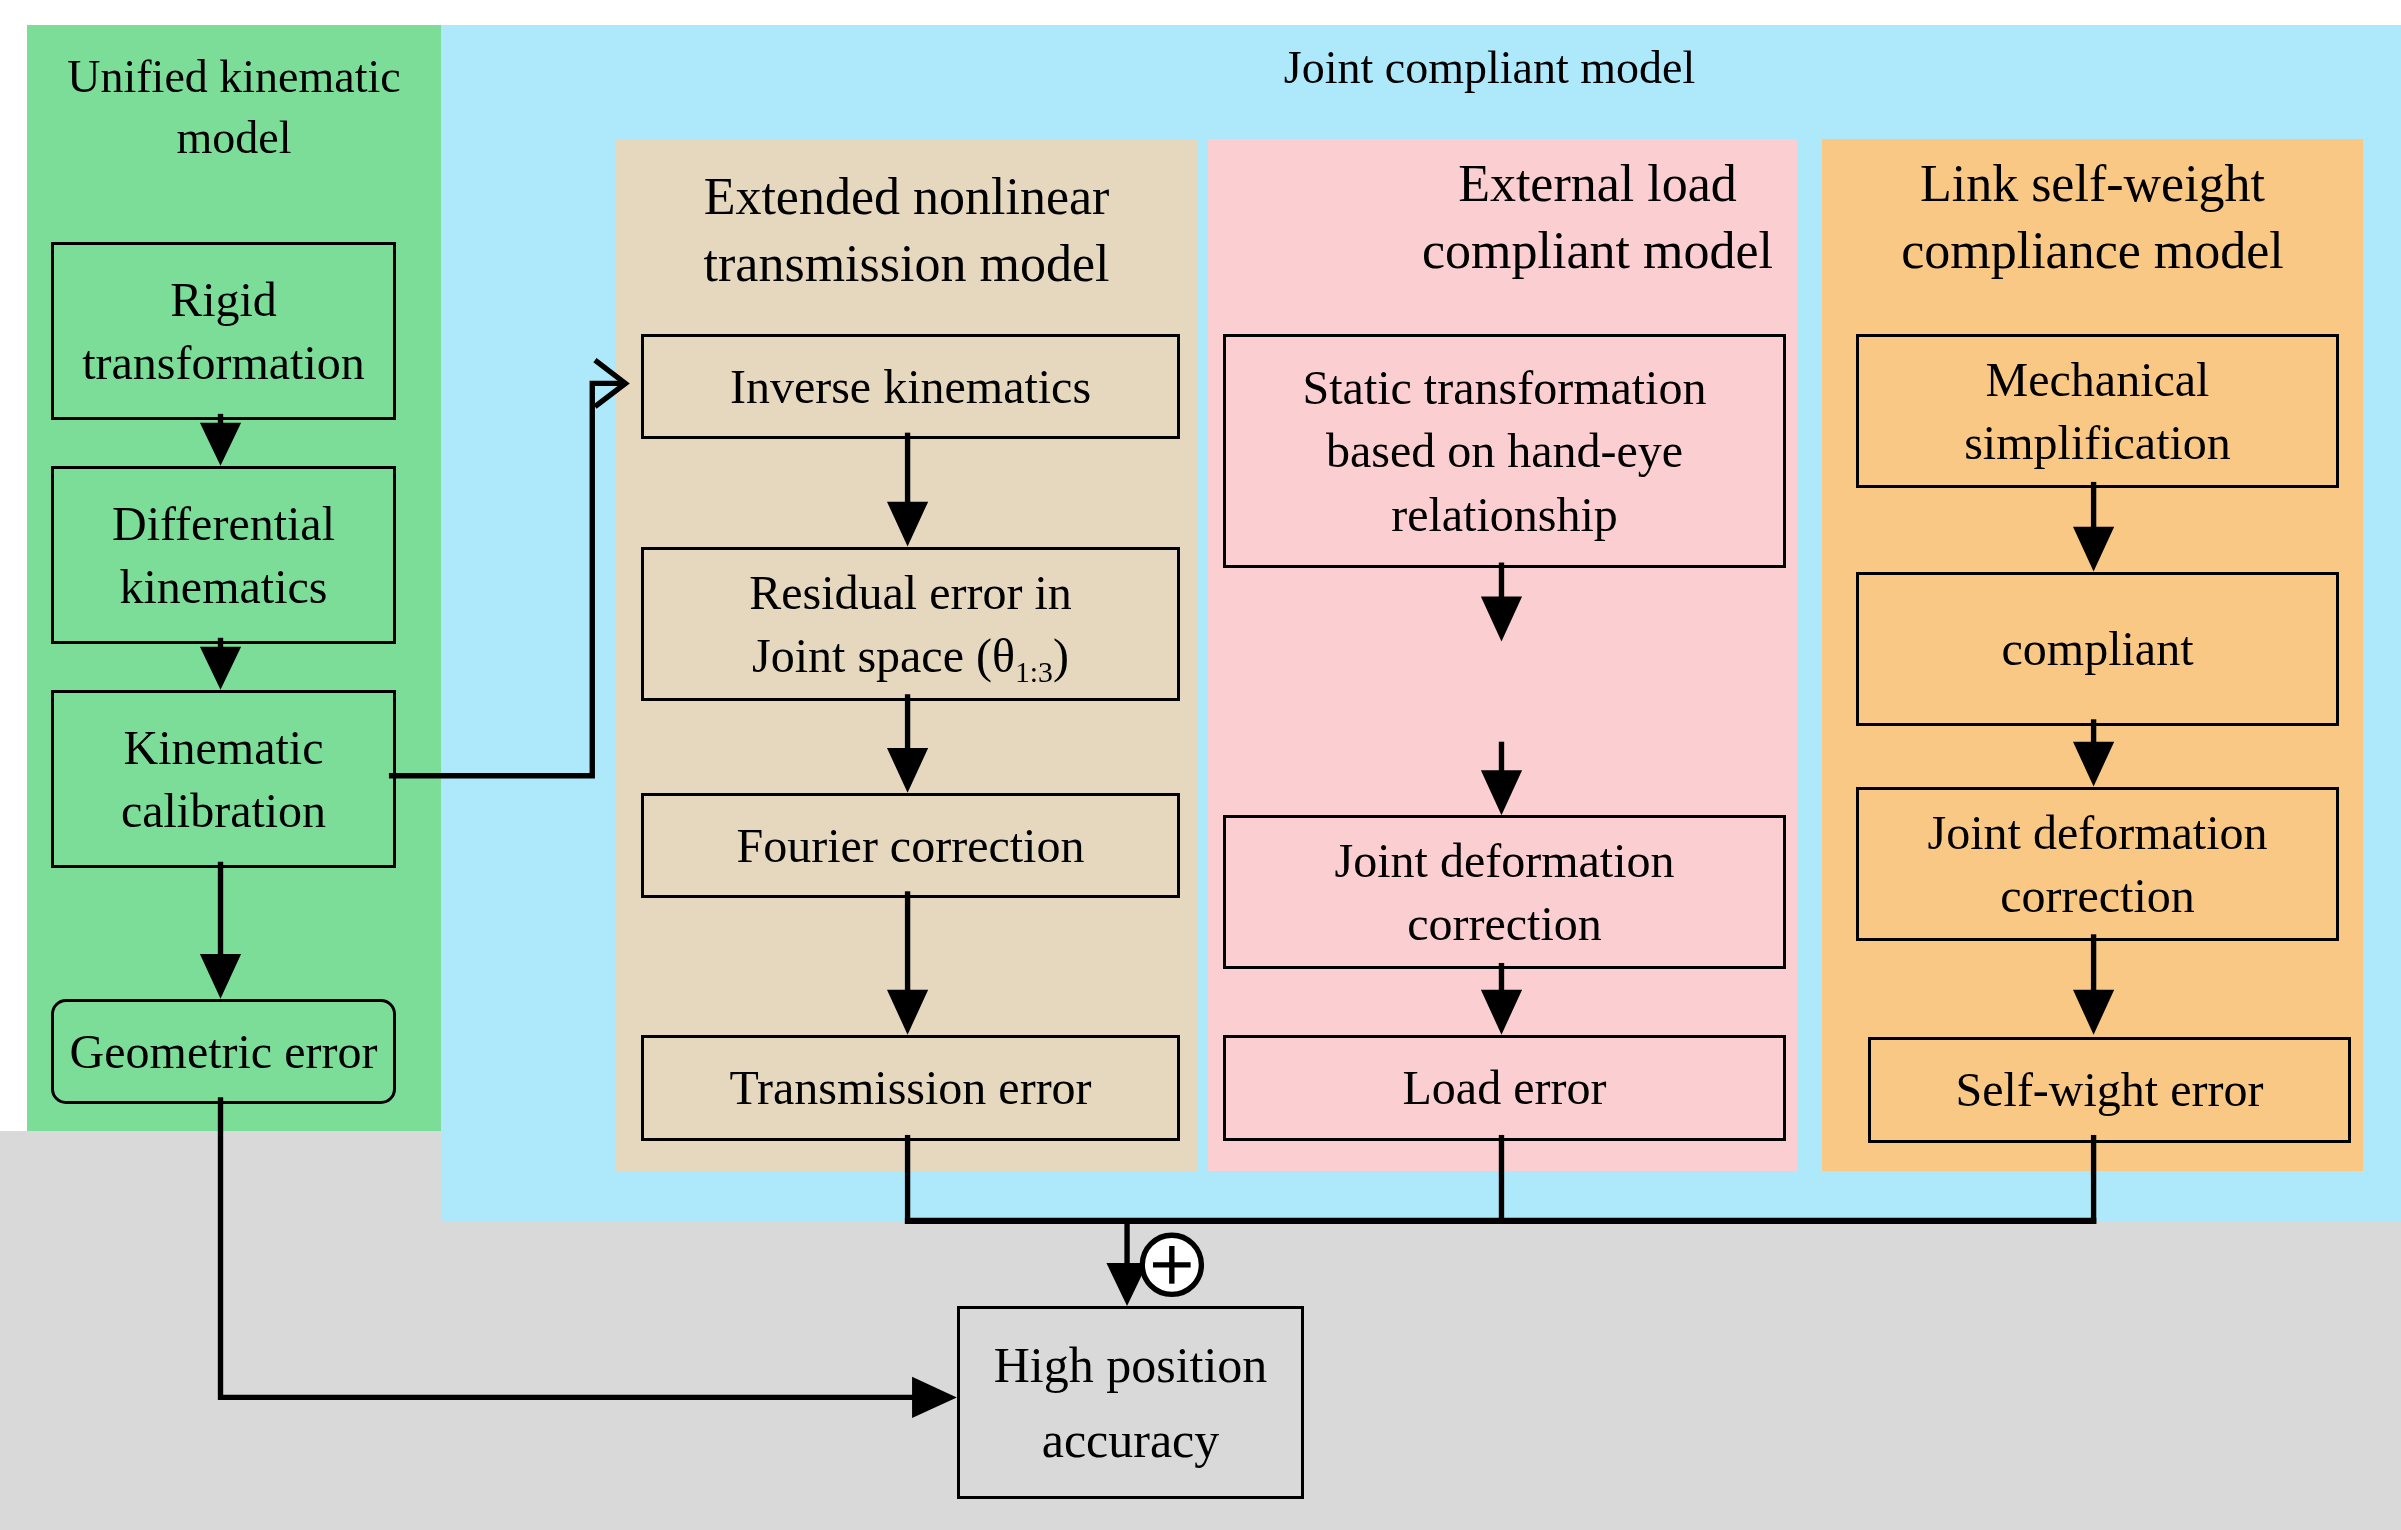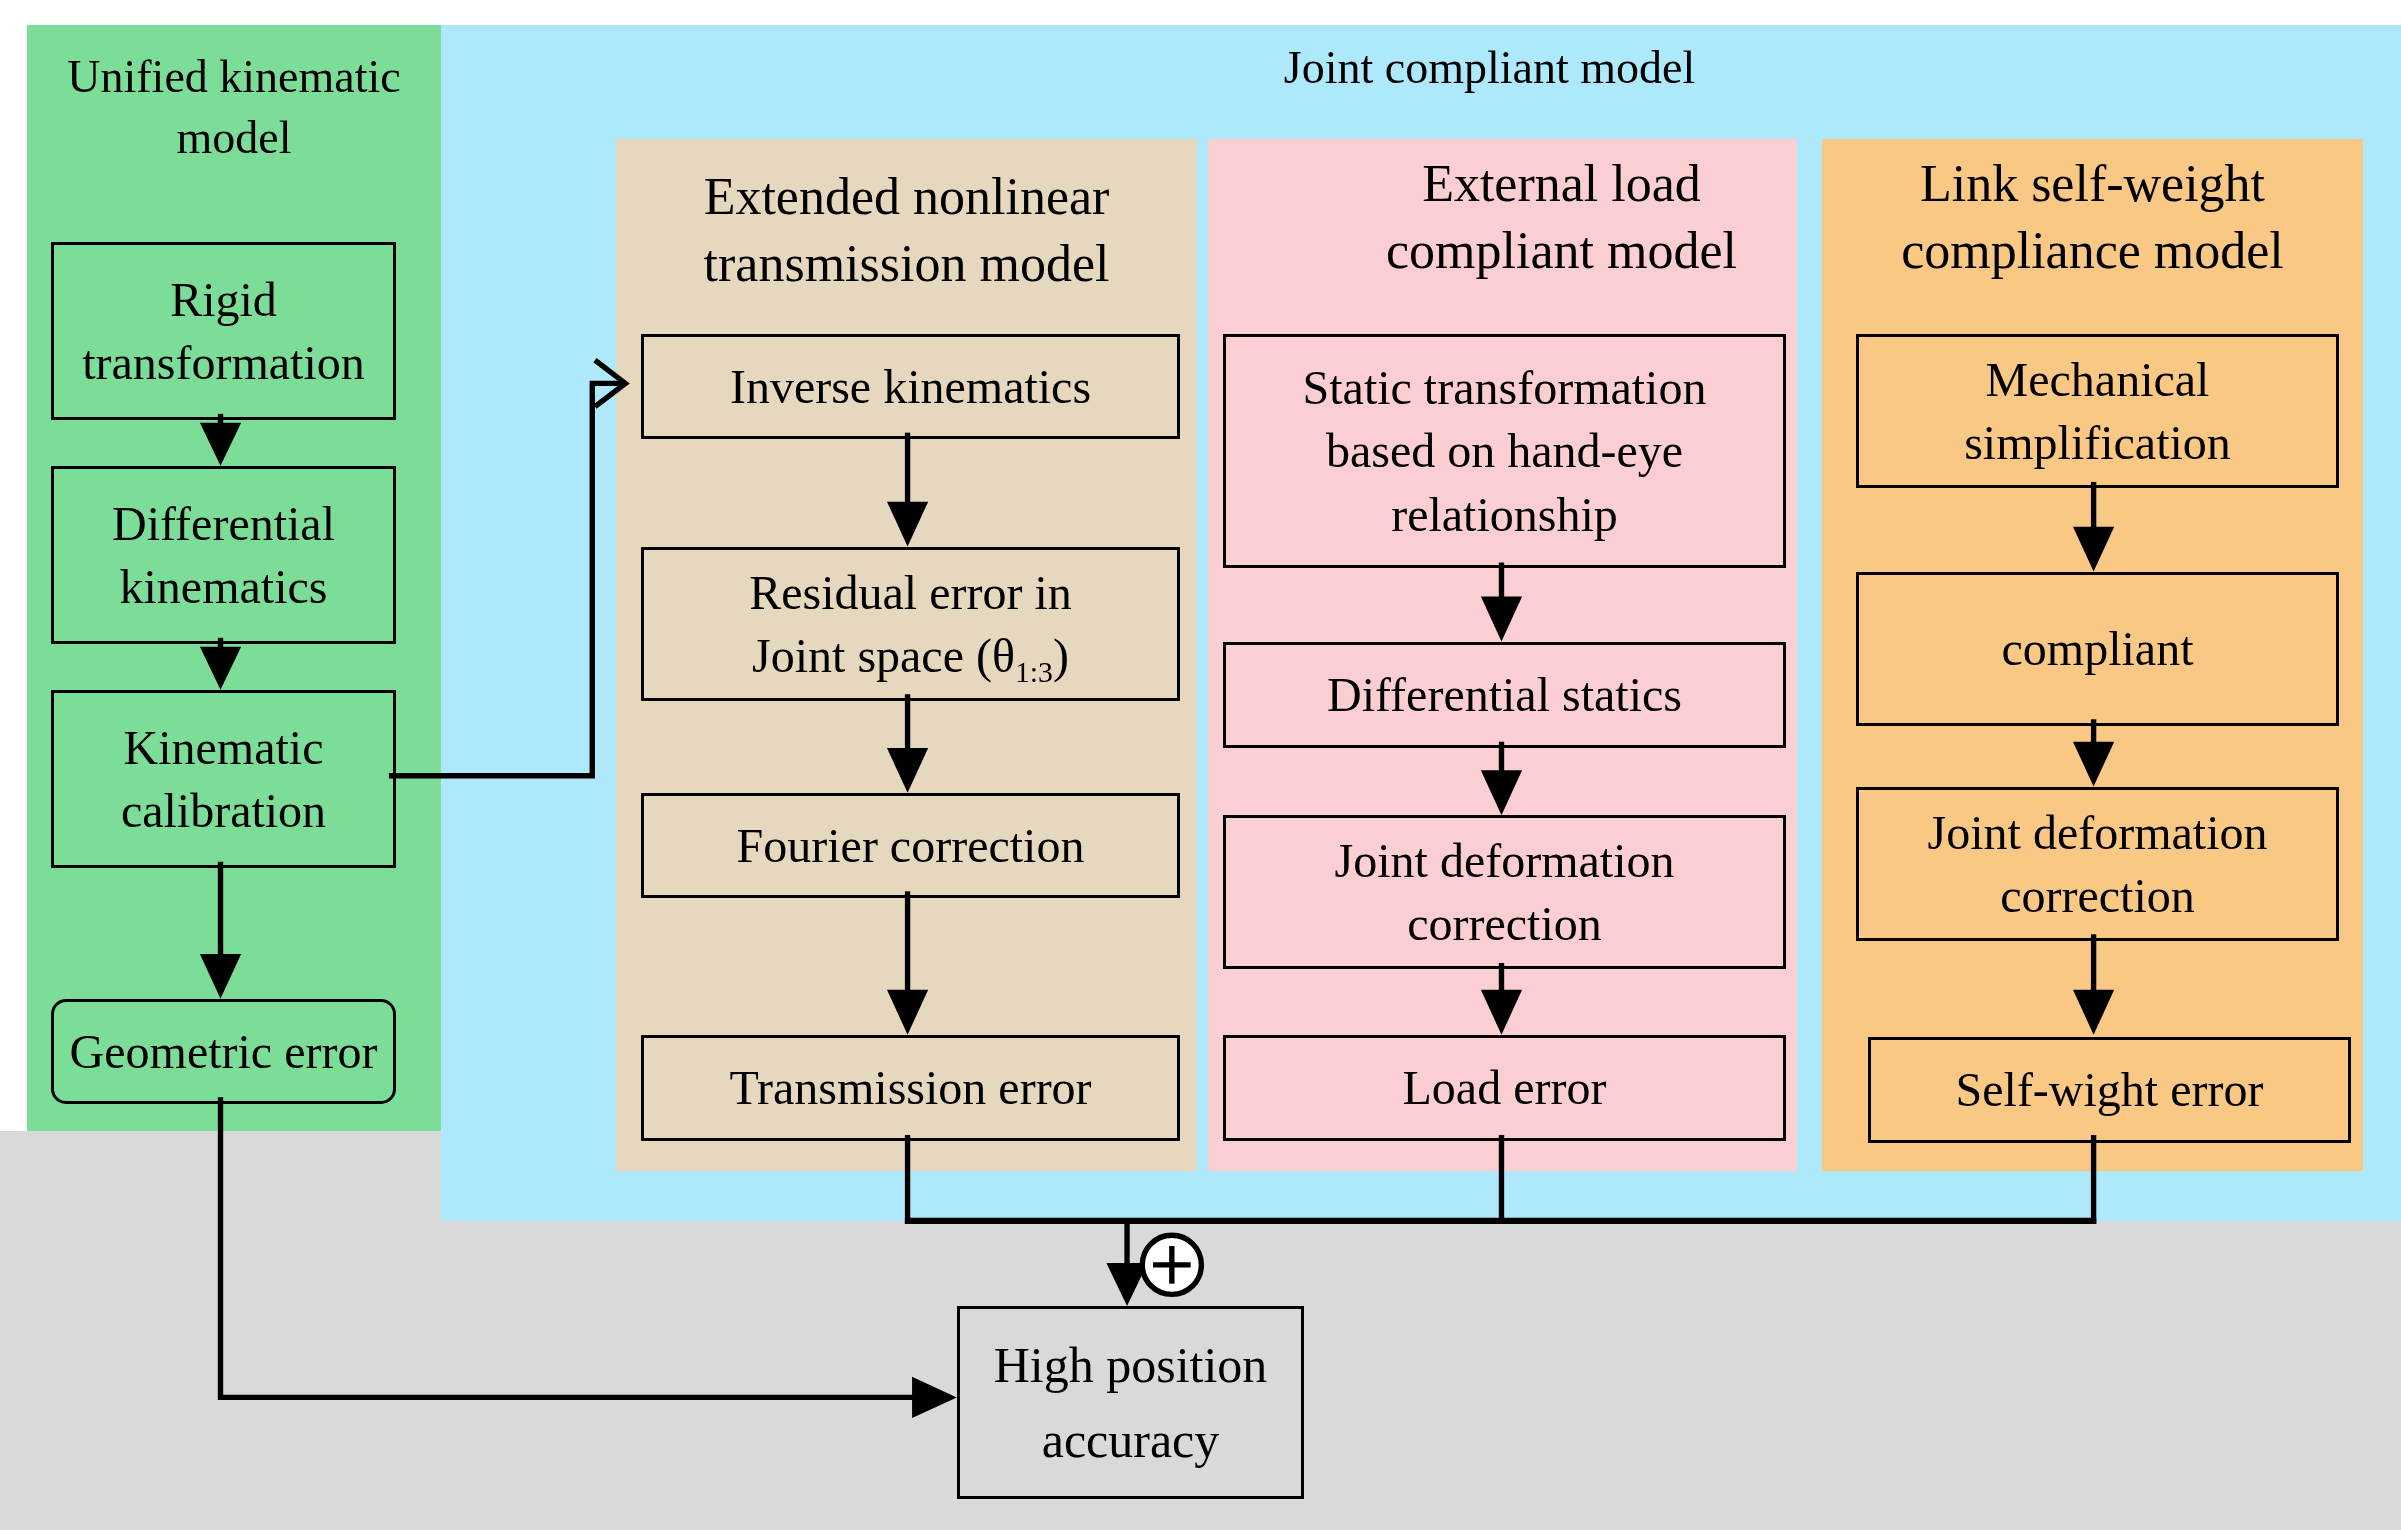--- a/index.html
+++ b/index.html
@@ -23,21 +23,21 @@
   .connectors polygon{fill:var(--line);stroke:none;}
   .sumcircle{fill:#ffffff;stroke:var(--line);}
   .box{position:absolute;z-index:10;border:3.6px solid var(--line);
     display:flex;flex-direction:column;align-items:center;justify-content:center;
     text-align:center;font-size:48px;line-height:1.32;background:transparent;}
   .title-big{position:absolute;z-index:10;text-align:center;font-size:46px;line-height:1.32;}
   .title-sub{position:absolute;z-index:10;text-align:center;font-size:52px;line-height:1.28;}
   .t-unified{left:27px;top:47px;width:414px;}
   .t-joint{left:616px;top:38px;width:1747px;}
   .t-transmission{left:616px;top:164px;width:581px;}
-  .t-external{left:1208px;top:151px;width:707px;}
+  .t-external{left:1208px;top:151px;width:707px;padding-left:36px;}
   .t-selfweight{left:1822px;top:151px;width:541px;}
   .b-rigid{left:51px;top:242px;width:339px;height:172px;}
   .b-diffkin{left:51px;top:466px;width:339px;height:172px;}
   .b-calib{left:51px;top:690px;width:339px;height:172px;}
   .b-geoerr{left:51px;top:999px;width:339px;height:99px;border-radius:15px;}
   .b-inverse{left:641px;top:334px;width:533px;height:99px;}
   .b-residual{left:641px;top:547px;width:533px;height:148px;}
   .b-fourier{left:641px;top:793px;width:533px;height:99px;}
   .b-transerr{left:641px;top:1035px;width:533px;height:100px;}
   .b-static{left:1223px;top:334px;width:557px;height:228px;}
@@ -160,23 +160,20 @@
   </div>
   <div class="box b-transerr">
     <div>Transmission error</div>
   </div>
 
   <div class="box b-static">
     <div>Static transformation</div>
     <div>based on hand-eye</div>
     <div>relationship</div>
   </div>
-  <div class="box b-diffstat">
-    <div>Differential statics</div>
-  </div>
   <div class="box b-jdc1">
     <div>Joint deformation</div>
     <div>correction</div>
   </div>
   <div class="box b-loaderr">
     <div>Load error</div>
   </div>
 
   <div class="box b-mech">
     <div>Mechanical</div>

